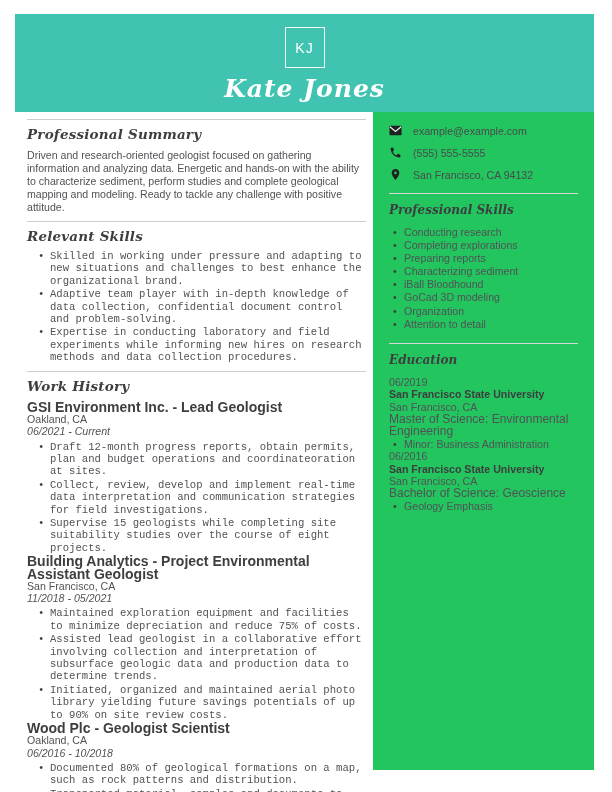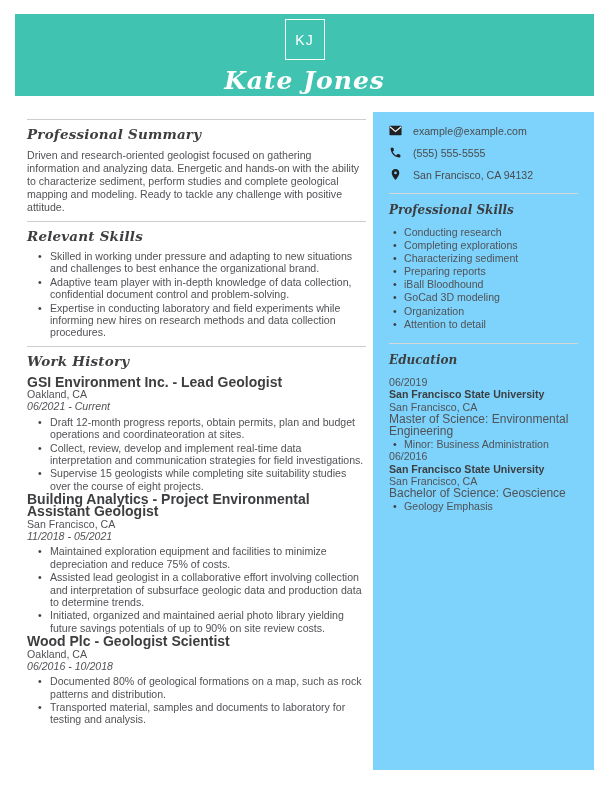--- a/index.html
+++ b/index.html
@@ -4,21 +4,21 @@
 <style>
   html,body { margin:0; padding:0; background:#fff; }
   .page {
     position:relative; width:612px; height:792px; background:#ffffff;
     font-family:"Liberation Sans", sans-serif; overflow:hidden;
     color:#515256;
   }
 
   
   .banner {
-    position:absolute; left:15px; top:14px; width:579px; height:82px;
+    position:absolute; left:15px; top:14px; width:579px; height:98px;
     background:#41c3b1;
     display:flex; flex-direction:column; align-items:center; justify-content:center;
   }
   .monogram {
     width:38px; height:39px; border:1px solid rgba(255,255,255,.95);
     display:flex; align-items:center; justify-content:center;
     color:#fff; font-size:14px; letter-spacing:1px; margin-top:4px;
   }
   .name {
     margin-top:7px; color:#fff;
@@ -30,34 +30,34 @@
   .main { position:absolute; left:27px; top:112px; width:339px; }
   .rule { border:0; border-top:1px solid #cdcdcd; margin:7px 0 0 0; }
   h2.sec {
     font-family:"DejaVu Serif", serif; font-style:italic; font-weight:bold;
     color:#3d3e40; font-size:13.5px; line-height:16px; margin:6px 0 0 0;
     letter-spacing:.2px;
   }
   .para { font-size:10.6px; line-height:13px; margin:7px 0 0 0; color:#515256; }
 
   ul.blt { list-style:none; margin:6px 0 0 0; padding:0 0 0 23px; }
-  ul.blt li { position:relative; font-size:10.6px; line-height:12.4px; margin:0 0 1px 0; }
+  ul.blt li { position:relative; font-size:10.6px; line-height:12.4px; margin:0 0 1px 0;font-family:Liberation Mono, monospace; }
   ul.blt li::before { content:"\2022"; position:absolute; left:-12px; top:0; color:#3d3e40; }
 
   .job { margin-top:7px; }
   .job + .job { margin-top:0; }
   .job-title { font-size:14px; line-height:12.3px; font-weight:bold; color:#3d3e40; }
   .job-loc   { font-size:10.6px; line-height:12.3px; }
   .job-dates { font-size:10.6px; line-height:12.3px; font-style:italic; }
   .job ul.blt { margin-top:3px; }
 
   
   .sidebar {
     position:absolute; left:373px; top:112px; width:221px; height:658px;
-    background:#7dd3fc; box-sizing:border-box; padding:12px 16px;
+    background:#22c55e; box-sizing:border-box; padding:12px 16px;
   }
   .contact-row { display:flex; align-items:center; gap:11px; margin-bottom:9px; }
   .contact-row .txt { font-size:10.6px; color:#4a4b4d; }
   .cicon { width:13px; height:13px; flex:0 0 13px; }
   .srule { border:0; border-top:1px solid #d7d7d8; margin:12px 0 0 0; }
   h2.ssec {
     font-family:"DejaVu Serif", serif; font-style:italic; font-weight:bold;
     color:#3d3e40; font-size:12px; line-height:15px; margin:9px 0 0 0;
   }
   ul.sblt { list-style:none; margin:8px 0 0 0; padding:0 0 0 15px; }
@@ -156,22 +156,22 @@
         <path fill="#1f2022" d="M12 2C8.13 2 5 5.13 5 9c0 5.25 7 13 7 13s7-7.75 7-13c0-3.87-3.13-7-7-7zm0 9.5A2.5 2.5 0 1 1 12 6.5a2.5 2.5 0 0 1 0 5z"></path>
       </svg>
       <span class="txt">San Francisco, CA 94132</span>
     </div>
 
     <hr class="srule">
     <h2 class="ssec">Professional Skills</h2>
     <ul class="sblt">
       <li><span>Conducting research</span></li>
       <li><span>Completing explorations</span></li>
+      <li><span>Preparing reports</span></li>
       <li><span>Characterizing sediment</span></li>
-      <li><span>Preparing reports</span></li>
       <li><span>iBall Bloodhound</span></li>
       <li><span>GoCad 3D modeling</span></li>
       <li><span>Organization</span></li>
       <li><span>Attention to detail</span></li>
     </ul>
 
     <hr class="srule">
     <h2 class="ssec">Education</h2>
 
     <div class="edu">

